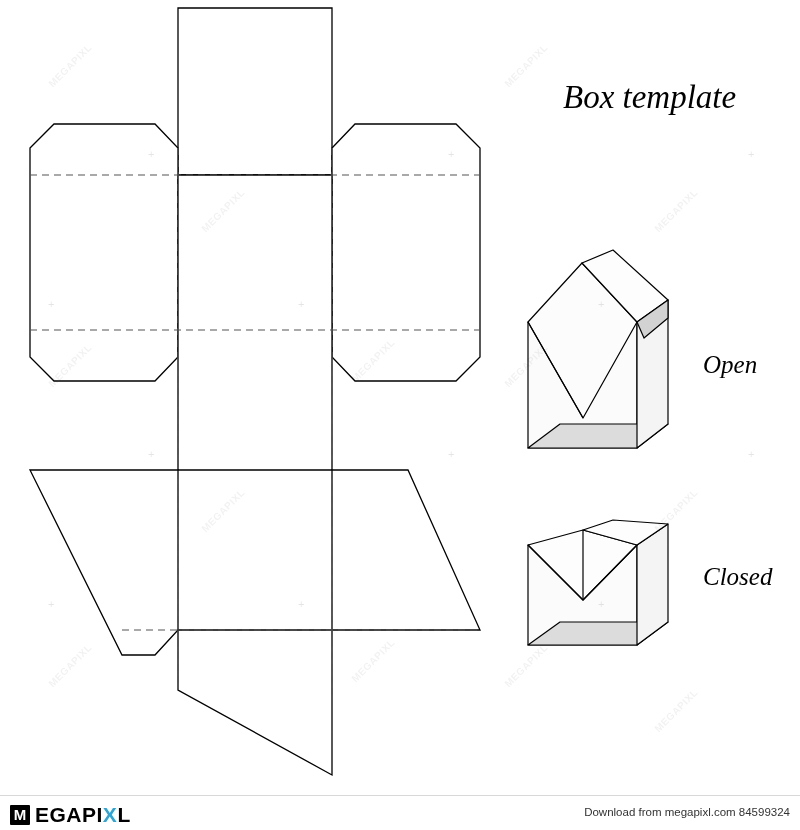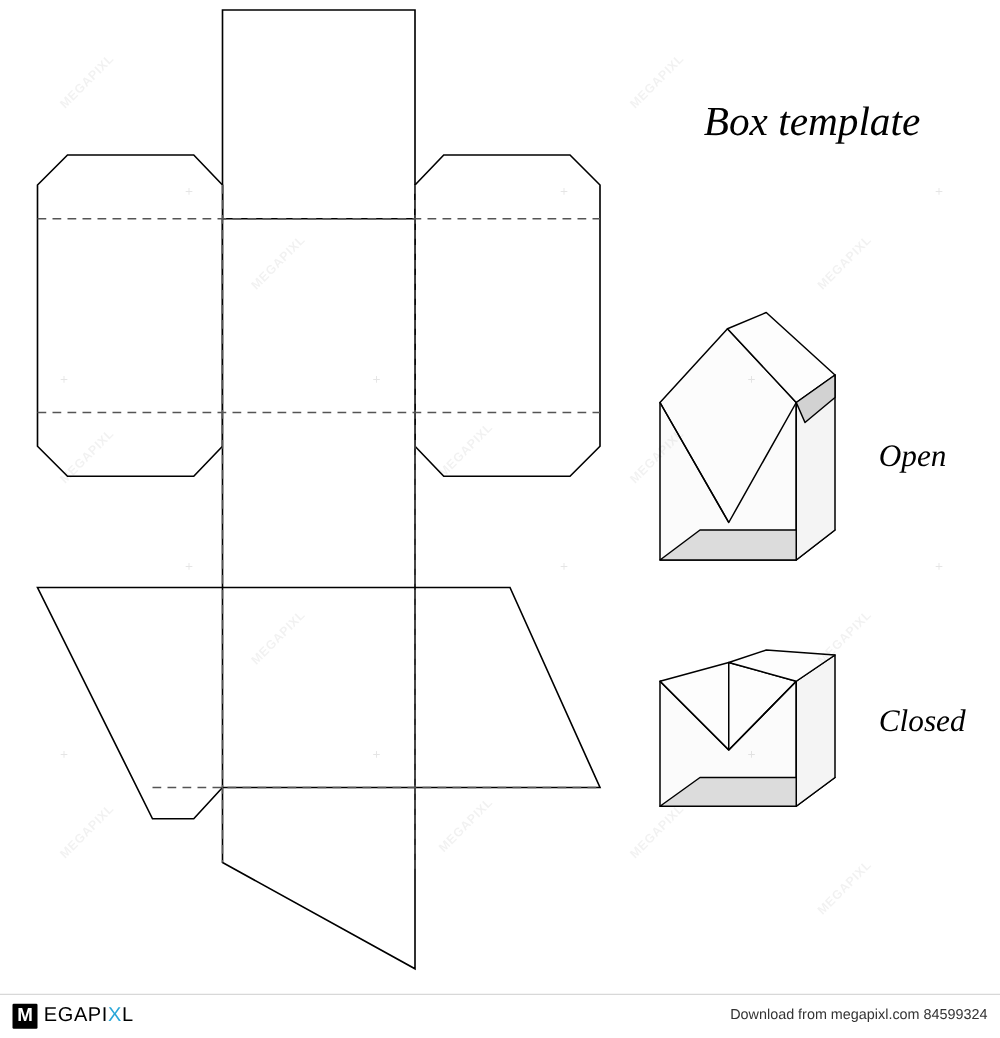--- a/index.html
+++ b/index.html
@@ -65,22 +65,22 @@
     color: #ffffff;
     font-family: "Liberation Sans", sans-serif;
     font-weight: bold;
     font-size: 15px;
     line-height: 20px;
     text-align: center;
     border-radius: 1px;
   }
   #brand-name {
     font-family: "Liberation Sans", sans-serif;
-    font-weight: normal;
-    font-size: 16px;
+    font-weight: bold;
+    font-size: 21px;
     letter-spacing: 0.5px;
     color: #000000;
   }
   #brand-name .accent {
     color: #2aa7d8;
   }
   #download-text {
     position: absolute;
     right: 10px;
     top: 10px;

